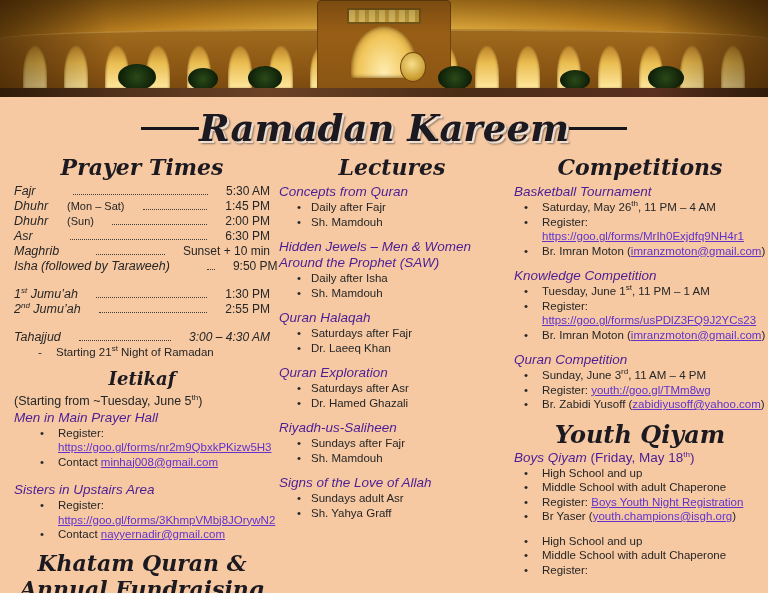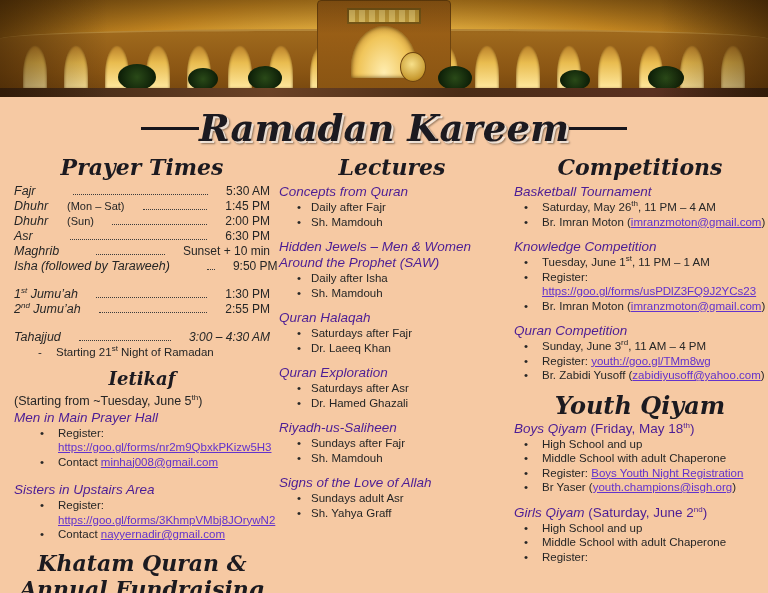--- a/index.html
+++ b/index.html
@@ -245,20 +245,21 @@
     </div>
   </div>
 
   <div class="right">
     <div class="script col-heading">Competitions</div>
 
     <div class="sec">
       <div class="ititle">Basketball Tournament</div>
       <ul>
         <li><span>Saturday, May 26</span><sup class="s">th</sup><span>, 11 PM – 4 AM</span></li>
+        <li><span>Register: </span><a class="lnk">https://goo.gl/forms/MrIh0Exjdfq9NH4r1</a></li>
         <li><span>Br. Imran Moton (</span><a class="lnk">imranzmoton@gmail.com</a><span>)</span></li>
       </ul>
     </div>
 
     <div class="sec">
       <div class="ititle">Knowledge Competition</div>
       <ul>
         <li><span>Tuesday, June 1</span><sup class="s">st</sup><span>, 11 PM – 1 AM</span></li>
         <li><span>Register: </span><a class="lnk">https://goo.gl/forms/usPDlZ3FQ9J2YCs23</a></li>
         <li><span>Br. Imran Moton (</span><a class="lnk">imranzmoton@gmail.com</a><span>)</span></li>
@@ -280,21 +281,20 @@
       <div class="ititle"><span>Boys Qiyam</span><span class="rom"><span> (Friday, May 18</span><sup class="s">th</sup><span>)</span></span></div>
       <ul>
         <li>High School and up</li>
         <li>Middle School with adult Chaperone</li>
         <li><span>Register: </span><a class="lnk">Boys Youth Night Registration</a></li>
         <li><span>Br Yaser (</span><a class="lnk">youth.champions@isgh.org</a><span>)</span></li>
       </ul>
     </div>
 
     <div class="sec">
-      <div class="ititle"><span>Girls Qiyam</span><span class="rom"><span> (Saturday, June 2</span><sup class="s">nd</sup><span>)</span></span></div>
       <ul>
         <li>High School and up</li>
         <li>Middle School with adult Chaperone</li>
         <li><span>Register: </span></li>
 
       </ul>
     </div>
   </div>
 </div>
 

